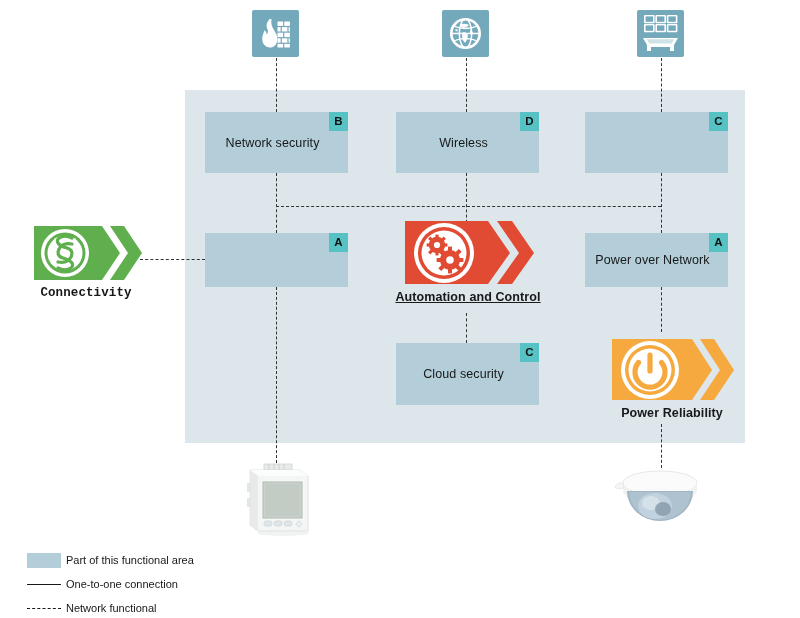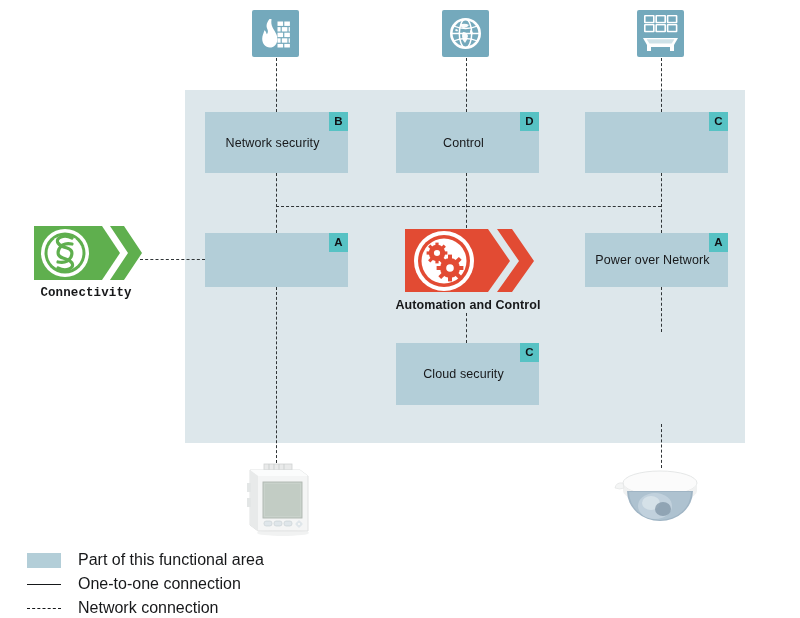--- a/index.html
+++ b/index.html
@@ -136,23 +136,22 @@
     width: 34px;
     height: 0;
     border-top: 1.6px solid #16181a;
   }
   .legend-dash {
     width: 34px;
     height: 0;
     border-top: 1.6px dashed #16181a;
   }
   .legend-text {
-    font-size: 16px;
+    font-size: 11px;
     color: #17181a;
-    margin-left: 12px;
     white-space: nowrap;
     text-align: center;
   }
 </style>
 </head>
 <body>
 
 <div id="stage">
 
   <div class="panel"></div>
@@ -179,21 +178,21 @@
 
   <div class="vline" style="left:661px; top:287px; height:45px;"></div>
   <div class="vline" style="left:661px; top:424px; height:44px;"></div>
 
   <div class="node-box" style="left:205px; top:112px; width:143px; height:61px;">
     <div class="node-label">Network security</div>
     <div class="node-badge">B</div>
   </div>
 
   <div class="node-box" style="left:396px; top:112px; width:143px; height:61px;">
-    <div class="node-label">Control</div>
+    <div class="node-label">Wireless</div>
     <div class="node-badge">D</div>
   </div>
 
   <div class="node-box" style="left:585px; top:112px; width:143px; height:61px;">
     <div class="node-badge">C</div>
   </div>
 
   <div class="node-box" style="left:205px; top:233px; width:143px; height:54px;">
     <div class="node-badge">A</div>
   </div>
@@ -282,21 +281,21 @@
       <circle cx="35" cy="31" r="24" fill="#ffffff"></circle>
       <circle cx="35" cy="31" r="20.5" fill="#5faf4e"></circle>
       <circle cx="35" cy="31" r="17.5" fill="#ffffff"></circle>
 
       <path d="M42 22 q-9 -2 -13 5 q-3 7 4 9 q7 2 9 5 q2 4 -3 6 q-5 2 -11 -1" fill="none" stroke="#5faf4e" stroke-width="3.2" stroke-linecap="round"></path>
       <path d="M28 40 q9 2 13 -5 q3 -7 -4 -9 q-7 -2 -9 -5 q-2 -4 3 -6 q5 -2 11 1" fill="none" stroke="#5faf4e" stroke-width="3.2" stroke-linecap="round"></path>
     </svg>
     <div class="chev-caption">Connectivity</div>
   </div>
 
-  <div class="chev-group" style="left:388px; top:224px; width:160px;">
+  <div class="chev-group" style="left:388px; top:216px; width:160px;text-decoration:underline;">
     <svg class="chev-svg" width="136" height="72" viewBox="0 0 136 72">
       <path d="M5 5 H88 L110 37 L88 68 H5 Z" fill="#e24b33"></path>
       <path d="M97 5 H112 L134 37 L112 68 H97 L119 37 Z" fill="#e24b33"></path>
       <circle cx="44" cy="37" r="30" fill="#ffffff"></circle>
       <circle cx="44" cy="37" r="26" fill="#e24b33"></circle>
       <circle cx="44" cy="37" r="22.5" fill="#ffffff"></circle>
 
       <g fill="#e24b33">
         <circle cx="37" cy="29" r="8.2"></circle>
         <g>
@@ -323,20 +322,33 @@
           <rect x="56.4" y="49.2" width="4" height="5.2" transform="rotate(-45 58.4 51.8)"></rect>
           <rect x="56.4" y="33.6" width="4" height="5.2" transform="rotate(45 58.4 36.2)"></rect>
           <rect x="39.6" y="49.2" width="4" height="5.2" transform="rotate(45 41.6 51.8)"></rect>
         </g>
       </g>
       <circle cx="50" cy="44" r="3.8" fill="#ffffff"></circle>
     </svg>
     <div class="chev-caption">Automation and Control</div>
   </div>
 
+  <div class="chev-group" style="left:597px; top:334px; width:150px;">
+    <svg class="chev-svg" width="128" height="70" viewBox="0 0 128 70">
+      <path d="M4 5 H84 L104 36 L84 66 H4 Z" fill="#f5a93f"></path>
+      <path d="M92 5 H106 L126 36 L106 66 H92 L112 36 Z" fill="#f5a93f"></path>
+      <circle cx="42" cy="36" r="29" fill="#ffffff"></circle>
+      <circle cx="42" cy="36" r="25" fill="#f5a93f"></circle>
+      <circle cx="42" cy="36" r="21.5" fill="#ffffff"></circle>
+
+      <path d="M30.5 28.5 a15 15 0 1 0 23 0" fill="none" stroke="#f5a93f" stroke-width="5.2" stroke-linecap="round"></path>
+      <line x1="42" y1="21" x2="42" y2="37" stroke="#f5a93f" stroke-width="5.2" stroke-linecap="round"></line>
+    </svg>
+    <div class="chev-caption">Power Reliability</div>
+  </div>
 
   <div class="device" style="left:238px; top:461px;">
     <svg width="82" height="78" viewBox="0 0 82 78">
 
       <rect x="26" y="3" width="28" height="6" fill="#e9eaea" stroke="#cfd2d2" stroke-width="0.8"></rect>
       <g stroke="#c3c7c7" stroke-width="0.7">
         <line x1="31" y1="3" x2="31" y2="9"></line>
         <line x1="36" y1="3" x2="36" y2="9"></line>
         <line x1="41" y1="3" x2="41" y2="9"></line>
         <line x1="46" y1="3" x2="46" y2="9"></line>
@@ -397,17 +409,17 @@
     <div class="legend-row">
       <span class="legend-key">
         <span class="legend-solid"></span>
       </span>
       <span class="legend-text">One-to-one connection</span>
     </div>
     <div class="legend-row">
       <span class="legend-key">
         <span class="legend-dash"></span>
       </span>
-      <span class="legend-text">Network connection</span>
+      <span class="legend-text">Network functional</span>
     </div>
   </div>
 
 </div>
 
 </body></html>

